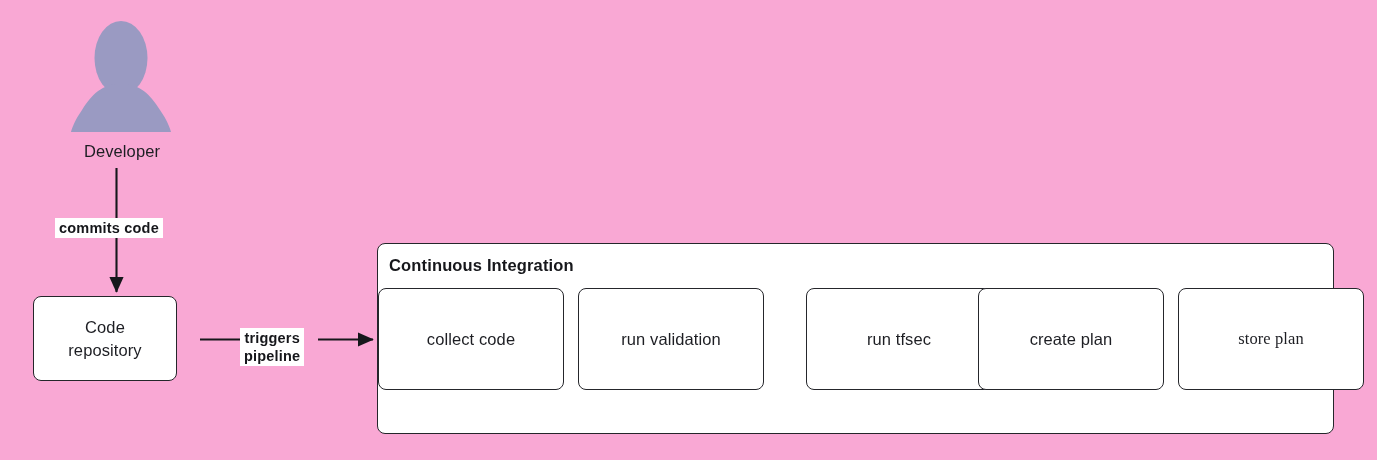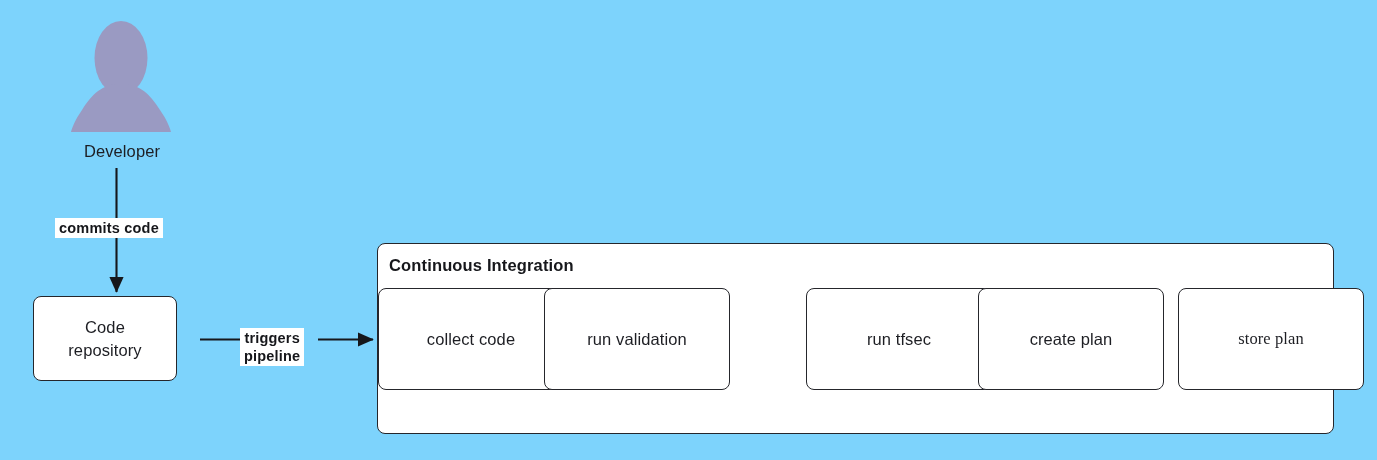--- a/index.html
+++ b/index.html
@@ -7,21 +7,21 @@
     padding: 0;
     background: #ffffff;
   }
   body {
     font-family: "Liberation Sans", sans-serif;
   }
   #canvas {
     position: relative;
     width: 1377px;
     height: 460px;
-    background: #7dd3fc;
+    background: #f9a8d4;
     overflow: hidden;
   }
   .abs { position: absolute; }
 
   
   #actor-icon {
     left: 62px;
     top: 10px;
     width: 118px;
     height: 122px;
@@ -81,21 +81,21 @@
     white-space: nowrap;
   }
 
   
   .step {
     top: 288px;
     height: 102px;
     width: 186px;
   }
   #step-0 { left: 378px; }
-  #step-1 { left: 544px; text-align: right; }
+  #step-1 { left: 578px; text-align: right; }
   #step-2 { left: 778px; margin-left: 28px; }
   #step-3 { left: 978px; }
   #step-4 { left: 1178px; font-family: Liberation Serif, serif; }
 
   
   .edge-label {
     font-weight: bold;
     font-size: 14.5px;
     color: #16171b;
     letter-spacing: 0.2px;

